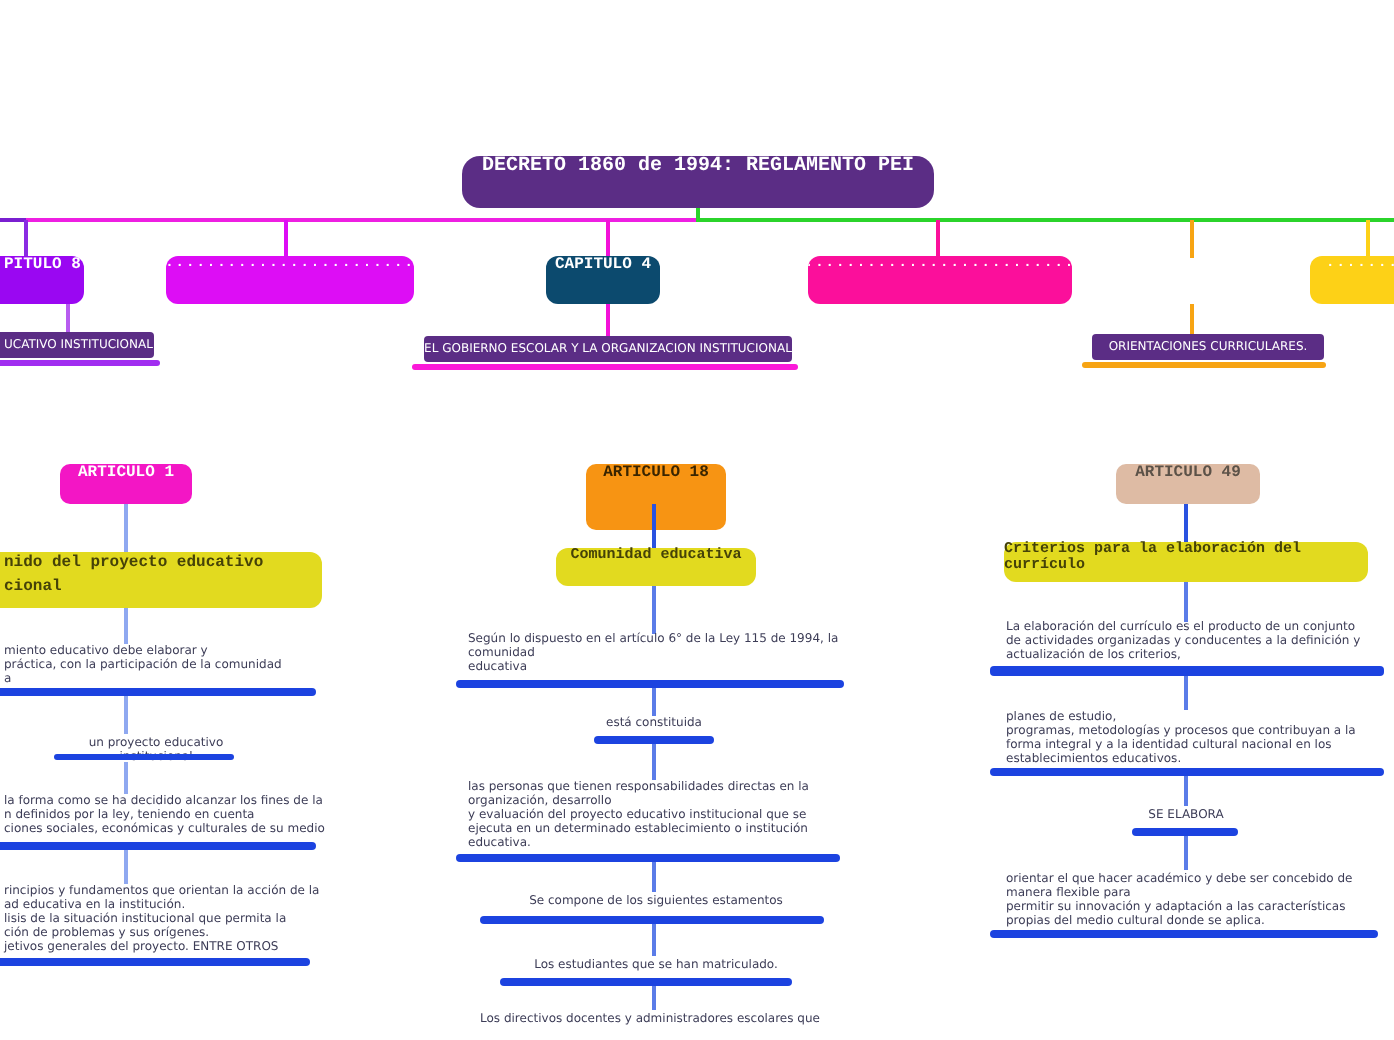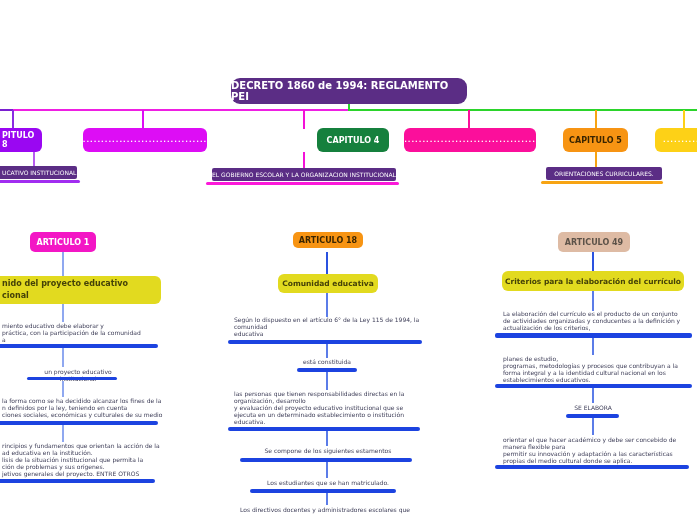--- a/index.html
+++ b/index.html
@@ -1,19 +1,19 @@
 <!DOCTYPE html>
 <html><head>
 <meta charset="utf-8">
 <style>
   html,body{margin:0;padding:0;background:#ffffff;}
   .canvas{position:relative;width:697px;height:520px;background:#ffffff;overflow:hidden;
           font-family:"DejaVu Sans",sans-serif;}
   .box{position:absolute;border-radius:6px;font-weight:bold;display:flex;
-       align-items:center;justify-content:center;box-sizing:border-box;}
+       align-items:flex-start;justify-content:center;box-sizing:border-box;font-family:Liberation Mono, monospace;}
   .vline,.hline,.bar{position:absolute;}
   .bar{height:4px;border-radius:2px;background:#1c43e0;}
   .node{position:absolute;font-size:6px;line-height:7px;color:#3d3d57;white-space:pre-line;}
   .lbl{position:absolute;background:#5b2d85;color:#ffffff;font-size:6px;line-height:13px;
        height:13px;border-radius:2px;box-sizing:border-box;white-space:nowrap;text-align:center;}
   .dots{color:#ffffff;font-size:7px;letter-spacing:1px;overflow:hidden;}
 </style>
 </head>
 <body>
 
@@ -34,28 +34,25 @@
   <div class="vline" style="left:468px;top:110px;width:2px;height:19px;background:#fb0f9b;"></div>
   <div class="vline" style="left:595px;top:110px;width:2px;height:19px;background:#f7a413;"></div>
   <div class="vline" style="left:683px;top:110px;width:2px;height:19px;background:#fdd117;"></div>
 
   <div class="box" style="left:-26px;top:128px;width:68px;height:24px;background:#9a07f2;color:#ffffff;font-size:8px;justify-content:flex-start;padding-left:28px;">
     <span>PITULO 8</span>
   </div>
   <div class="box dots" style="left:83px;top:128px;width:124px;height:24px;background:#dd0df5;font-weight:bold;">
     <span>......................................</span>
   </div>
-  <div class="box" style="left:273px;top:128px;width:72px;height:24px;background:#15803d;color:#ffffff;font-size:8px;margin-left:44px;">
+  <div class="box" style="left:273px;top:128px;width:57px;height:24px;background:#0c4a6e;color:#ffffff;font-size:8px;">
     <span>CAPITULO 4</span>
   </div>
   <div class="box dots" style="left:404px;top:128px;width:132px;height:24px;background:#fb0f9b;font-weight:bold;">
     <span>......................................</span>
-  </div>
-  <div class="box" style="left:563px;top:128px;width:65px;height:24px;background:#f79413;color:#3a2500;font-size:8px;">
-    <span>CAPITULO 5</span>
   </div>
   <div class="box dots" style="left:655px;top:128px;width:85px;height:24px;background:#fdd117;font-weight:bold;justify-content:flex-start;padding-left:8px;">
     <span>......................</span>
   </div>
 
   <div class="vline" style="left:33px;top:152px;width:2px;height:14px;background:#b85cf0;"></div>
   <div class="vline" style="left:303px;top:152px;width:2px;height:16px;background:#f311d8;"></div>
   <div class="vline" style="left:595px;top:152px;width:2px;height:15px;background:#f7a413;"></div>
 
   <div class="lbl" style="left:-40px;top:166px;width:117px;text-align:left;padding-left:42px;">
@@ -69,21 +66,21 @@
   <div class="bar" style="left:206px;top:182px;width:193px;height:3px;background:#fb19d9;"></div>
 
   <div class="lbl" style="left:546px;top:167px;width:116px;">
     <span>ORIENTACIONES CURRICULARES.</span>
   </div>
   <div class="bar" style="left:541px;top:181px;width:122px;height:3px;background:#f7a413;"></div>
 
   <div class="box" style="left:30px;top:232px;width:66px;height:20px;background:#f316c5;color:#ffffff;font-size:8px;border-radius:5px;">
     <span>ARTICULO 1</span>
   </div>
-  <div class="box" style="left:293px;top:232px;width:70px;height:16px;background:#f79413;color:#3a2500;font-size:8px;border-radius:5px;">
+  <div class="box" style="left:293px;top:232px;width:70px;height:33px;background:#f79413;color:#3a2500;font-size:8px;border-radius:5px;">
     <span>ARTICULO 18</span>
   </div>
   <div class="box" style="left:558px;top:232px;width:72px;height:20px;background:#debba4;color:#5c5248;font-size:8px;border-radius:5px;">
     <span>ARTICULO 49</span>
   </div>
 
   <div class="vline" style="left:62px;top:252px;width:2px;height:25px;background:#8fa8f0;"></div>
   <div class="vline" style="left:326px;top:252px;width:2px;height:22px;background:#2a52e0;"></div>
   <div class="vline" style="left:592px;top:252px;width:2px;height:19px;background:#2a52e0;"></div>
 

